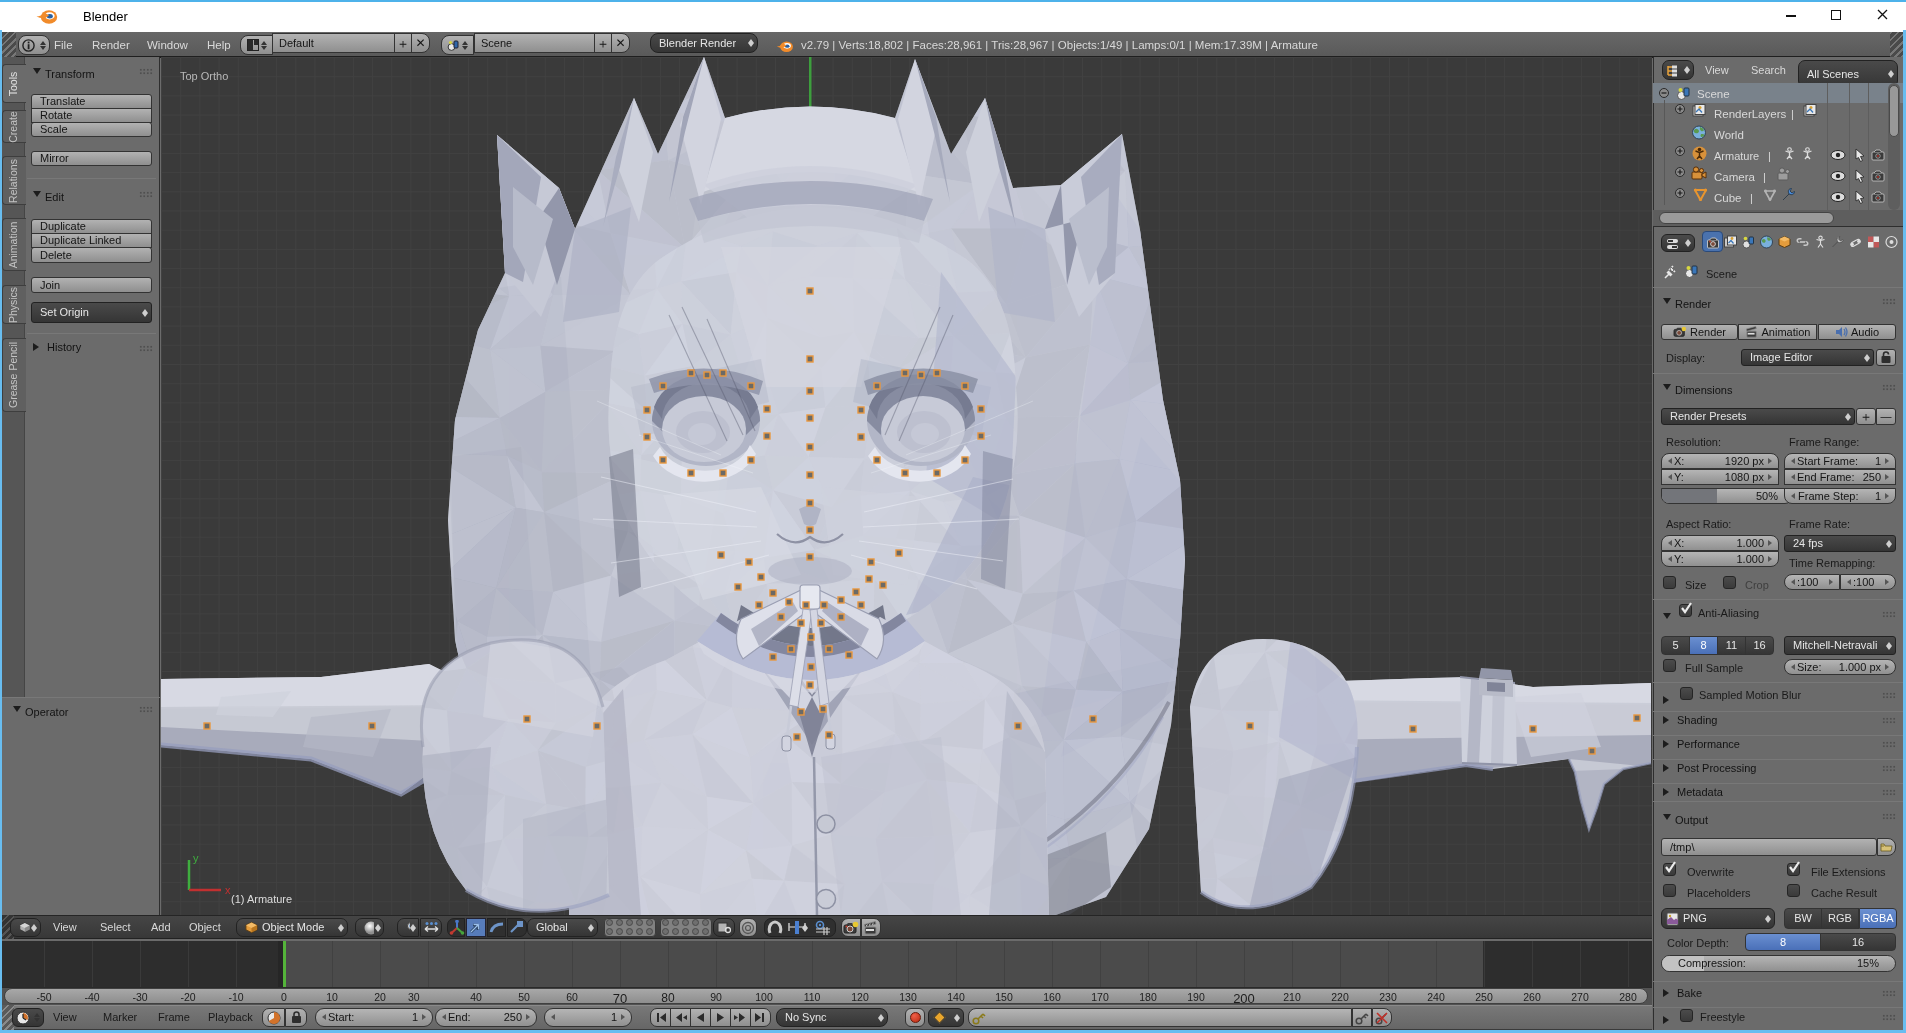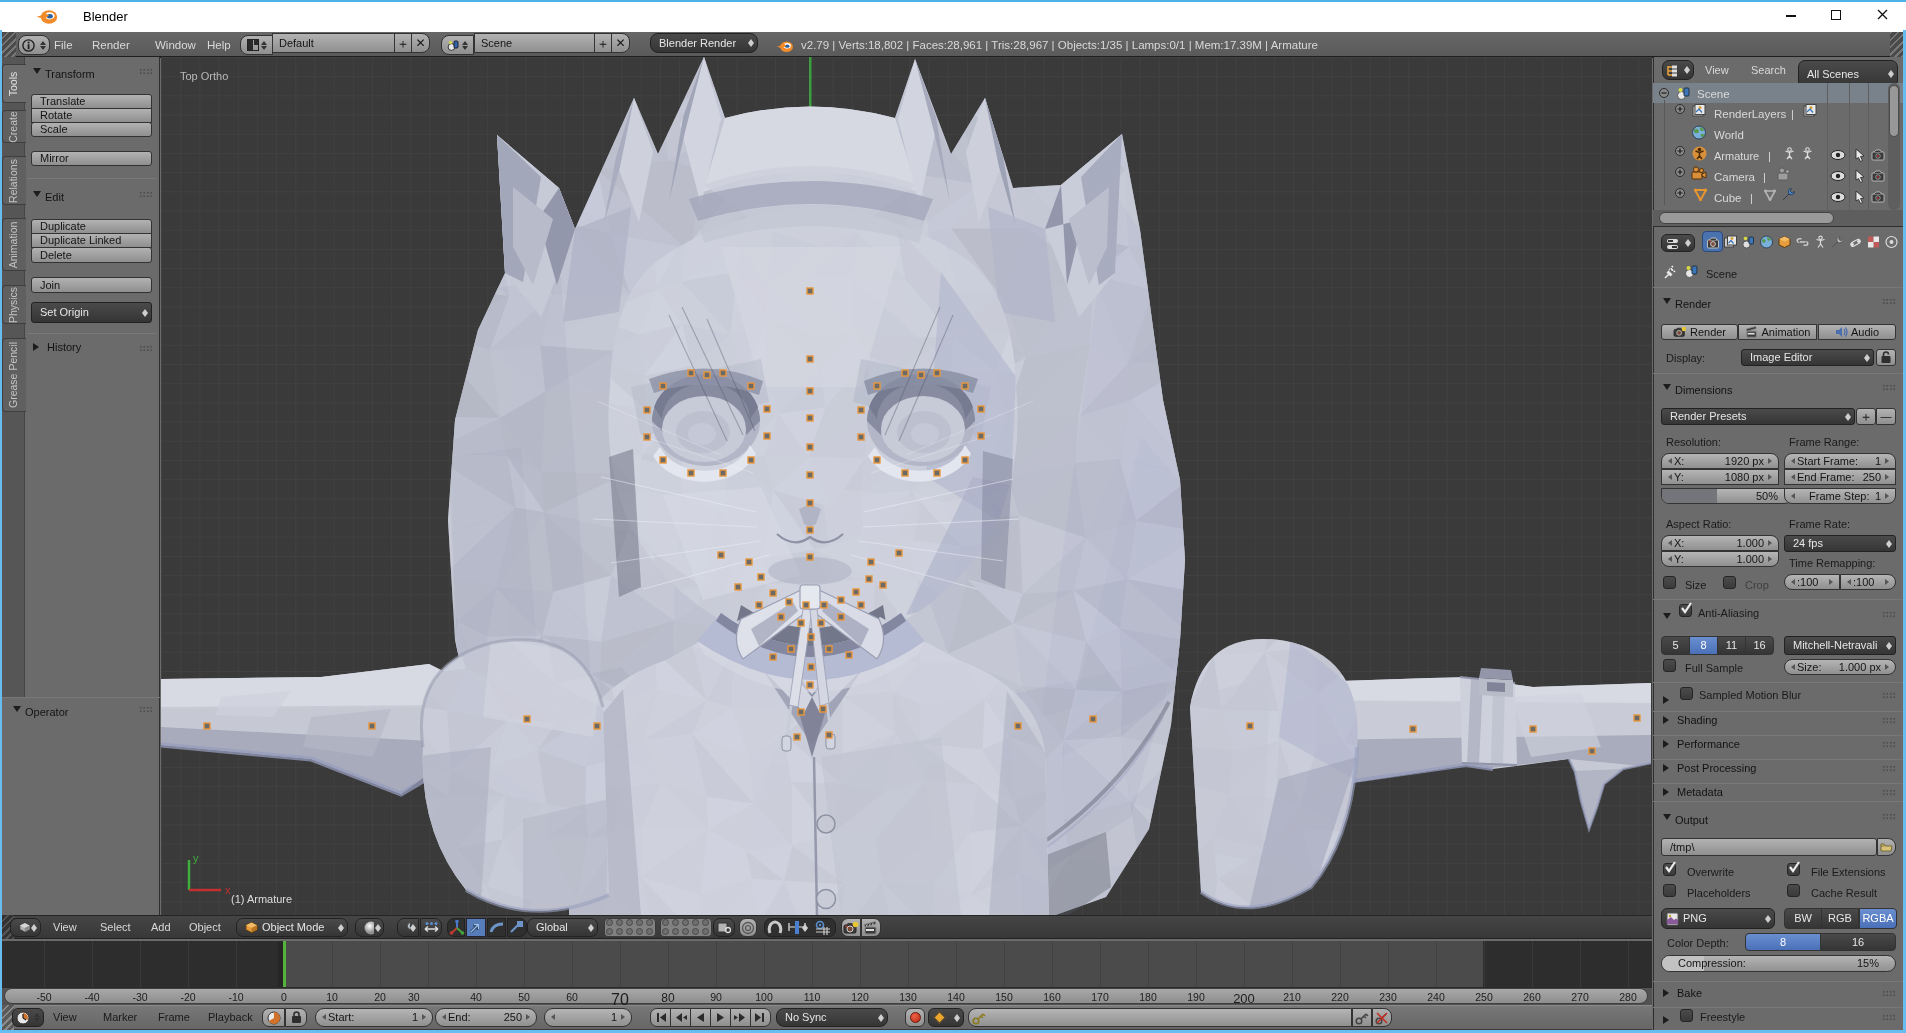--- a/index.html
+++ b/index.html
@@ -39,21 +39,21 @@
       <rect x="5.7" y="5.2" width="1.8" height="5" fill="#222"></rect>
       <rect x="5.7" y="2.6" width="1.8" height="1.8" fill="#222"></rect>
     </svg>
 <span style="display:flex;flex-direction:column;margin-left:5px">
       <span style="border:3px solid transparent;border-bottom:4px solid #333;margin-bottom:1px"></span>
       <span style="border:3px solid transparent;border-top:4px solid #333"></span>
     </span>
   </div>
 <div class="wlbl" style="left:54px;top:40px;font-size:11.5px;">File</div>
 <div class="wlbl" style="left:92px;top:40px;font-size:11.5px;">Render</div>
-<div class="wlbl" style="left:147px;top:40px;font-size:11.5px;margin-left:8px;">Window</div>
+<div class="wlbl" style="left:147px;top:40px;font-size:11.5px;">Window</div>
 <div class="wlbl" style="left:207px;top:40px;font-size:11.5px;">Help</div>
 <div class="btn" style="left:240px;top:35px;width:33px;height:20px;border-radius:8px 0 0 8px">
     <svg width="12" height="12" viewBox="0 0 12 12">
       <rect x="0.5" y="0.5" width="11" height="11" fill="none" stroke="#222"></rect>
       <rect x="1" y="1" width="5" height="10" fill="#2a2a2a"></rect>
       <rect x="7" y="1" width="4" height="5" fill="#2a2a2a"></rect>
     </svg>
     <span style="display:flex;flex-direction:column;margin-left:2px">
       <span style="border:3px solid transparent;border-bottom:4px solid #333;margin-bottom:1px"></span>
       <span style="border:3px solid transparent;border-top:4px solid #333"></span>
@@ -83,21 +83,21 @@
 <div class="dark" style="left:650px;top:33px;width:108px;height:20px;font-size:11px;border-radius:8px;">
     <span>Blender Render</span>
     <span class="updn"></span>
   </div>
 <svg class="abs" style="left:776px;top:39px" width="18" height="14" viewBox="0 0 22 18">
 <ellipse cx="13" cy="10" rx="8.2" ry="6.8" fill="#f18b2a"></ellipse>
     <ellipse cx="13.6" cy="8.8" rx="5" ry="3.6" fill="#fff"></ellipse>
     <ellipse cx="13.8" cy="9.2" rx="3" ry="2.2" fill="#2a5f9e"></ellipse>
     <path d="M0.5 9.5 Q5 9.5 8.5 5.5 L13 8.5 Q8 13.5 0.5 9.5Z" fill="#f18b2a"></path>
   </svg>
-<div class="wlbl" style="left:801px;top:40px;font-size:11.5px;">v2.79 | Verts:18,802 | Faces:28,961 | Tris:28,967 | Objects:1/35 | Lamps:0/1 | Mem:17.39M | Armature</div>
+<div class="wlbl" style="left:801px;top:40px;font-size:11.5px;">v2.79 | Verts:18,802 | Faces:28,961 | Tris:28,967 | Objects:1/49 | Lamps:0/1 | Mem:17.39M | Armature</div>
 <div class="abs" style="left:1890px;top:32px;width:16px;height:26px;background:repeating-linear-gradient(135deg,#777 0 2px,#4a4a4a 2px 5px)"></div>
 <div class="abs" style="left:0;top:57px;width:160px;height:858px;background:#6b6b6b;border-right:1px solid #2e2e2e"></div>
 <div class="abs" style="left:0;top:57px;width:25px;height:641px;background:#565656;border-right:1px solid #454545"></div>
 <div class="abs" style="left:2px;top:64px;width:24px;height:39px;background:#6b6b6b;border:1px solid #3e3e3e;border-right:none;border-radius:4px 0 0 4px"></div>
 <div class="abs" style="left:3px;top:83.5px;width:20px;color:#e2e2e2;font-size:10.5px;white-space:nowrap;transform:rotate(-90deg) translateX(50%);transform-origin:center;text-align:center;line-height:20px;display:flex;justify-content:center">Tools</div>
 <div class="abs" style="left:2px;top:110px;width:24px;height:33px;background:#606060;border-right:1px solid #454545;border:1px solid #3e3e3e;border-right:none;border-radius:4px 0 0 4px"></div>
 <div class="abs" style="left:3px;top:126.5px;width:20px;color:#c4c4c4;font-size:10.5px;white-space:nowrap;transform:rotate(-90deg) translateX(50%);transform-origin:center;text-align:center;line-height:20px;display:flex;justify-content:center">Create</div>
 <div class="abs" style="left:2px;top:156px;width:24px;height:49px;background:#606060;border-right:1px solid #454545;border:1px solid #3e3e3e;border-right:none;border-radius:4px 0 0 4px"></div>
 <div class="abs" style="left:3px;top:180.5px;width:20px;color:#c4c4c4;font-size:10.5px;white-space:nowrap;transform:rotate(-90deg) translateX(50%);transform-origin:center;text-align:center;line-height:20px;display:flex;justify-content:center">Relations</div>
 <div class="abs" style="left:2px;top:218px;width:24px;height:53px;background:#606060;border-right:1px solid #454545;border:1px solid #3e3e3e;border-right:none;border-radius:4px 0 0 4px"></div>
@@ -1534,21 +1534,21 @@
 <div class="abs" style="left:120px;top:991px;width:40px;text-align:center;font-size:10.5px;color:#1d1d1d">-30</div>
 <div class="abs" style="left:168px;top:991px;width:40px;text-align:center;font-size:10.5px;color:#1d1d1d">-20</div>
 <div class="abs" style="left:216px;top:991px;width:40px;text-align:center;font-size:10.5px;color:#1d1d1d">-10</div>
 <div class="abs" style="left:264px;top:991px;width:40px;text-align:center;font-size:10.5px;color:#1d1d1d">0</div>
 <div class="abs" style="left:312px;top:991px;width:40px;text-align:center;font-size:10.5px;color:#1d1d1d">10</div>
 <div class="abs" style="left:360px;top:991px;width:40px;text-align:center;font-size:10.5px;color:#1d1d1d">20</div>
 <div class="abs" style="left:408px;top:991px;width:40px;font-size:10.5px;color:#1d1d1d">30</div>
 <div class="abs" style="left:456px;top:991px;width:40px;text-align:center;font-size:10.5px;color:#1d1d1d">40</div>
 <div class="abs" style="left:504px;top:991px;width:40px;text-align:center;font-size:10.5px;color:#1d1d1d">50</div>
 <div class="abs" style="left:552px;top:991px;width:40px;text-align:center;font-size:10.5px;color:#1d1d1d">60</div>
-<div class="abs" style="left:600px;top:991px;width:40px;text-align:center;font-size:16px;color:#1d1d1d">70</div>
+<div class="abs" style="left:600px;top:991px;width:40px;text-align:center;font-size:13px;color:#1d1d1d">70</div>
 <div class="abs" style="left:648px;top:991px;width:40px;text-align:center;font-size:12px;color:#1d1d1d">80</div>
 <div class="abs" style="left:696px;top:991px;width:40px;text-align:center;font-size:10.5px;color:#1d1d1d">90</div>
 <div class="abs" style="left:744px;top:991px;width:40px;text-align:center;font-size:10.5px;color:#1d1d1d">100</div>
 <div class="abs" style="left:792px;top:991px;width:40px;text-align:center;font-size:10.5px;color:#1d1d1d">110</div>
 <div class="abs" style="left:840px;top:991px;width:40px;text-align:center;font-size:10.5px;color:#1d1d1d">120</div>
 <div class="abs" style="left:888px;top:991px;width:40px;text-align:center;font-size:10.5px;color:#1d1d1d">130</div>
 <div class="abs" style="left:936px;top:991px;width:40px;text-align:center;font-size:10.5px;color:#1d1d1d">140</div>
 <div class="abs" style="left:984px;top:991px;width:40px;text-align:center;font-size:10.5px;color:#1d1d1d">150</div>
 <div class="abs" style="left:1032px;top:991px;width:40px;text-align:center;font-size:10.5px;color:#1d1d1d">160</div>
 <div class="abs" style="left:1080px;top:991px;width:40px;text-align:center;font-size:10.5px;color:#1d1d1d">170</div>
@@ -1960,21 +1960,21 @@
     <span style="position:absolute;right:3px;top:50%;margin-top:-3.5px;border:3.5px solid transparent;border-left:4.5px solid #555"></span>
   </div>
 <div class="num" style="left:1784px;top:469px;width:112px;height:16px;border-radius:0">
     <span style="position:absolute;left:3px;top:50%;margin-top:-3.5px;border:3.5px solid transparent;border-right:4.5px solid #555"></span>
     <span style="margin-left:12px">End Frame:</span>
     <span style="margin-left:auto;margin-right:14px">250</span>
     <span style="position:absolute;right:3px;top:50%;margin-top:-3.5px;border:3.5px solid transparent;border-left:4.5px solid #555"></span>
   </div>
 <div class="num" style="left:1784px;top:488px;width:112px;height:16px;border-radius:0 0 8px 8px">
     <span style="position:absolute;left:3px;top:50%;margin-top:-3.5px;border:3.5px solid transparent;border-right:4.5px solid #555"></span>
-    <span style="margin-left:24px">Frame Step:</span>
+    <span style="margin-left:13px">Frame Step:</span>
     <span style="margin-left:auto;margin-right:14px">1</span>
     <span style="position:absolute;right:3px;top:50%;margin-top:-3.5px;border:3.5px solid transparent;border-left:4.5px solid #555"></span>
   </div>
 <div class="lbl" style="left:1666px;top:519px;font-size:11px;color:#1a1a1a;">Aspect Ratio:</div>
 <div class="lbl" style="left:1789px;top:519px;font-size:11px;color:#1a1a1a;">Frame Rate:</div>
 <div class="num" style="left:1661px;top:535px;width:118px;height:16px;border-radius:8px 8px 0 0">
     <span style="position:absolute;left:3px;top:50%;margin-top:-3.5px;border:3.5px solid transparent;border-right:4.5px solid #555"></span>
     <span style="margin-left:12px">X:</span>
     <span style="margin-left:auto;margin-right:14px">1.000</span>
     <span style="position:absolute;right:3px;top:50%;margin-top:-3.5px;border:3.5px solid transparent;border-left:4.5px solid #555"></span>

